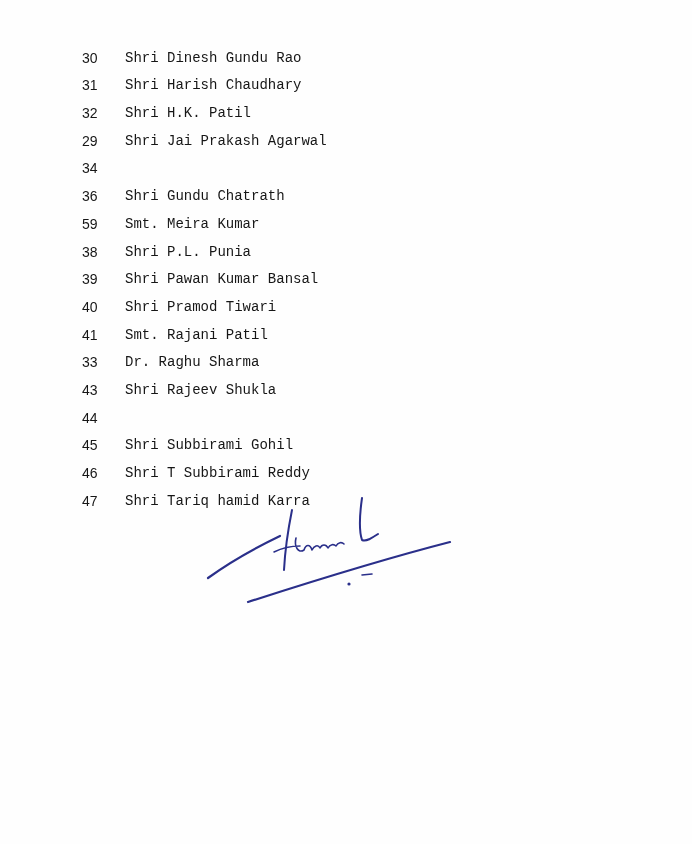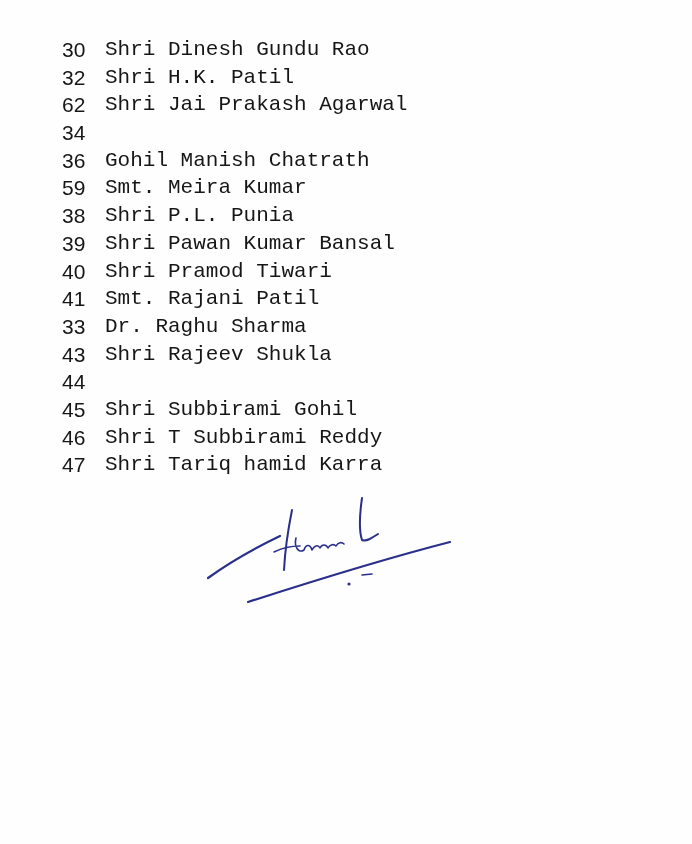--- a/index.html
+++ b/index.html
@@ -24,25 +24,26 @@
       position: absolute;
       left: 62px;
       top: 38px;
       margin: 0;
       padding: 0;
       list-style: none;
     }
     .row {
       height: 27.7px;
       display: flex;
-      align-items: flex-start;
+      align-items: flex-end;
       font-family: "Liberation Sans", sans-serif;
-      font-size: 21px;
+      font-size: 14px;
       color: #161616;
       white-space: nowrap;
+      margin-left: 20px;
     }
     .num {
       width: 43px;
       display: inline-block;
     }
     .name {
       display: inline-block;
       font-family: Liberation Mono, monospace;
     }
     .signature {
@@ -56,33 +57,37 @@
 </head>
 <body>
 
 <div class="page">
   <ul class="list">
     <li class="row">
         <span class="num">30</span>
         <span class="name">Shri Dinesh Gundu Rao</span>
       </li>
     <li class="row">
+        <span class="num">31</span>
+        <span class="name">Shri Harish Chaudhary</span>
+      </li>
+    <li class="row">
         <span class="num">32</span>
         <span class="name">Shri H.K. Patil</span>
       </li>
     <li class="row">
-        <span class="num">62</span>
+        <span class="num">29</span>
         <span class="name">Shri Jai Prakash Agarwal</span>
       </li>
     <li class="row">
         <span class="num">34</span>
       </li>
     <li class="row">
         <span class="num">36</span>
-        <span class="name">Gohil Manish Chatrath</span>
+        <span class="name">Shri Gundu Chatrath</span>
       </li>
     <li class="row">
         <span class="num">59</span>
         <span class="name">Smt. Meira Kumar</span>
       </li>
     <li class="row">
         <span class="num">38</span>
         <span class="name">Shri P.L. Punia</span>
       </li>
     <li class="row">

